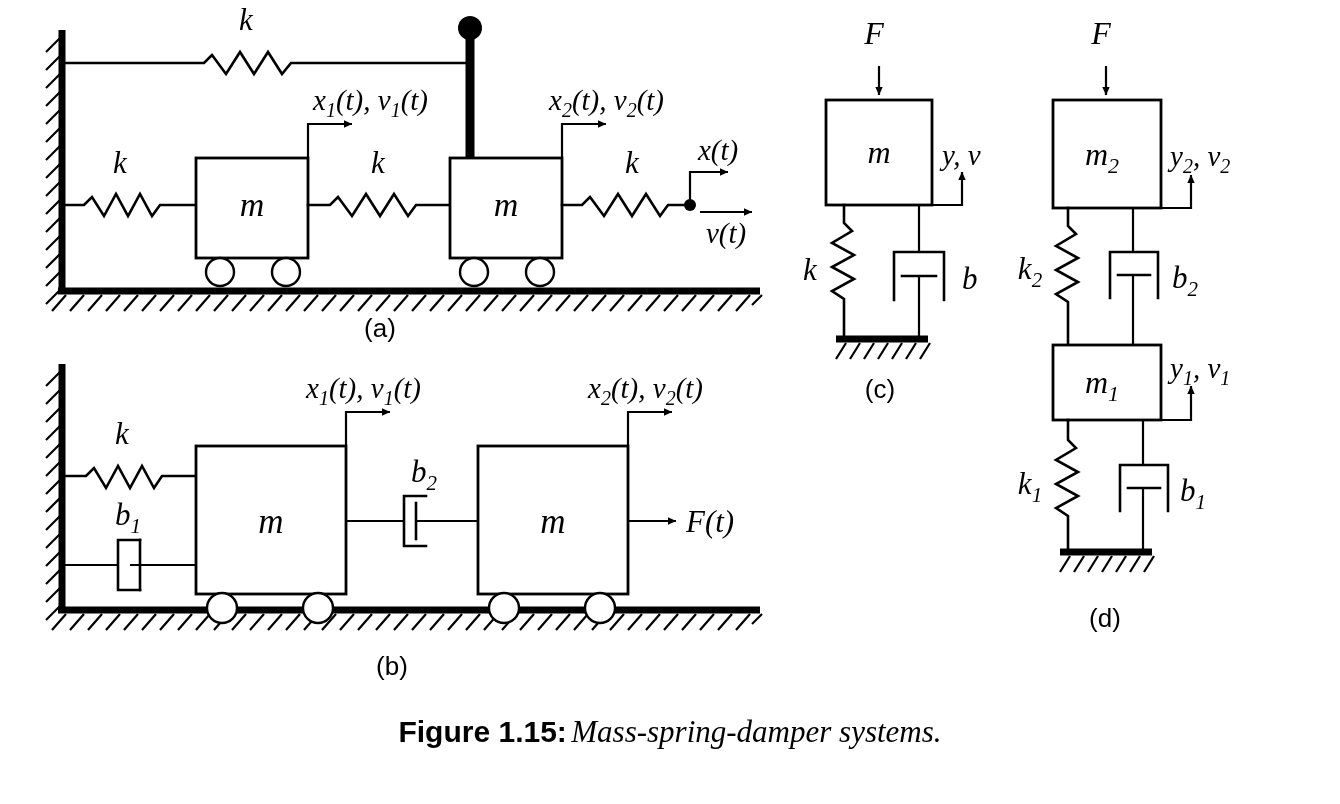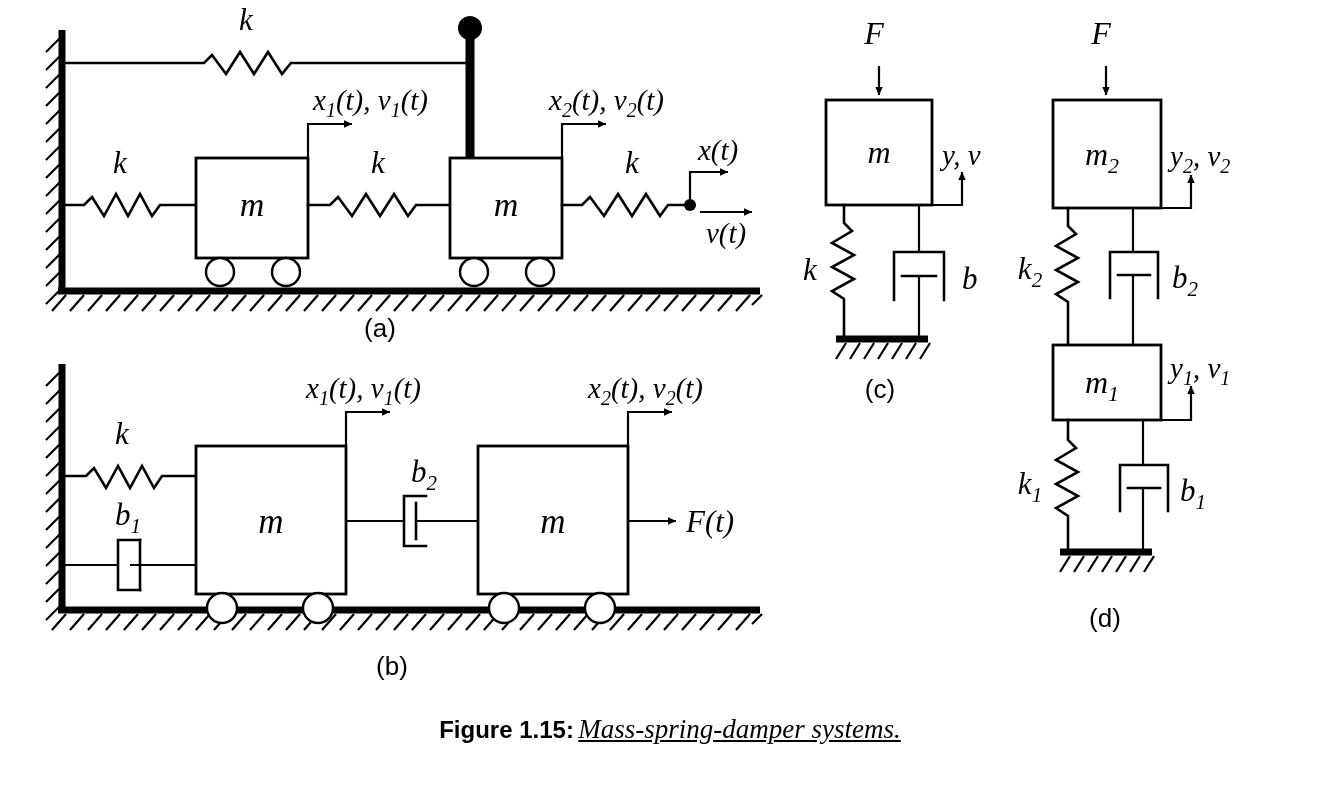--- a/index.html
+++ b/index.html
@@ -10,22 +10,22 @@
   .lnt{stroke:#000;fill:none;stroke-width:2.2;stroke-linecap:butt;}
   .thick{stroke:#000;fill:none;stroke-width:7;stroke-linecap:butt;}
   .hatch{stroke:#000;fill:none;stroke-width:2.2;stroke-linecap:butt;}
   .box{stroke:#000;fill:#fff;stroke-width:2.8;}
   .wheel{stroke:#000;fill:#fff;stroke-width:2.4;}
   .dot{fill:#000;}
   .ital{font-family:"Liberation Serif",serif;font-style:italic;fill:#000;}
   .sanslbl{font-family:"Liberation Sans",sans-serif;fill:#000;}
   #caption{position:absolute;left:0;top:714px;width:1340px;text-align:center;}
   #caption span{vertical-align:baseline;}
-  .cap-a{font-family:"Liberation Sans",sans-serif;font-weight:bold;font-size:24px;letter-spacing:0px;}
-  .cap-b{font-family:"Liberation Serif",serif;font-style:italic;font-size:27px;text-decoration:underline;}
+  .cap-a{font-family:"Liberation Sans",sans-serif;font-weight:bold;font-size:30px;letter-spacing:0px;}
+  .cap-b{font-family:"Liberation Serif",serif;font-style:italic;font-size:31px;}
 </style>
 </head>
 <body>
 
 <div id="stage">
 
 <svg width="1340" height="804" viewBox="0 0 1340 804" xmlns="http://www.w3.org/2000/svg">
 
   <defs>
     <marker id="arrH" markerWidth="9" markerHeight="9" refX="8.4" refY="4.5" orient="auto" markerUnits="userSpaceOnUse">

